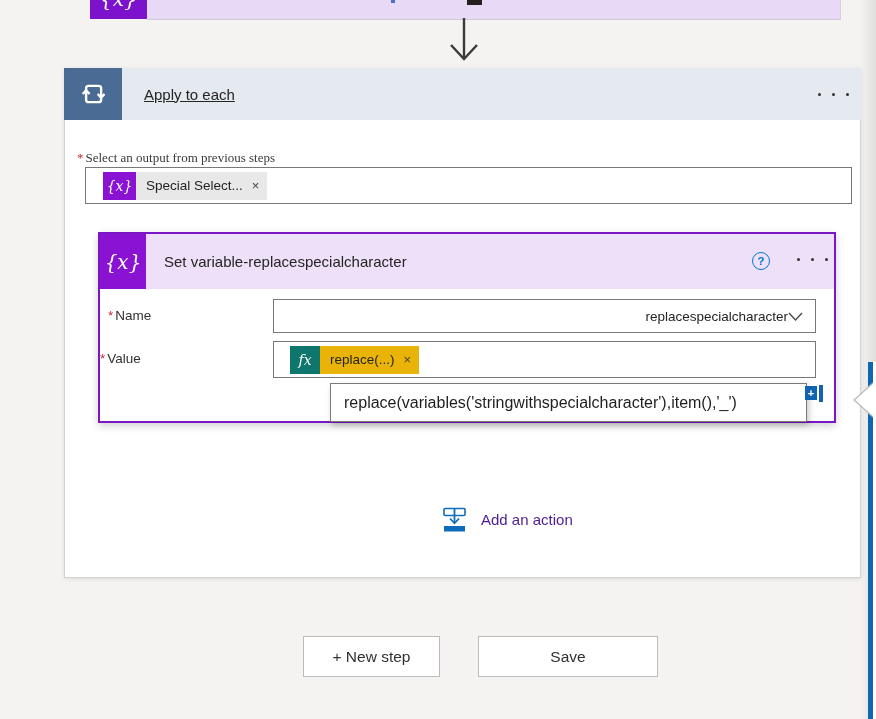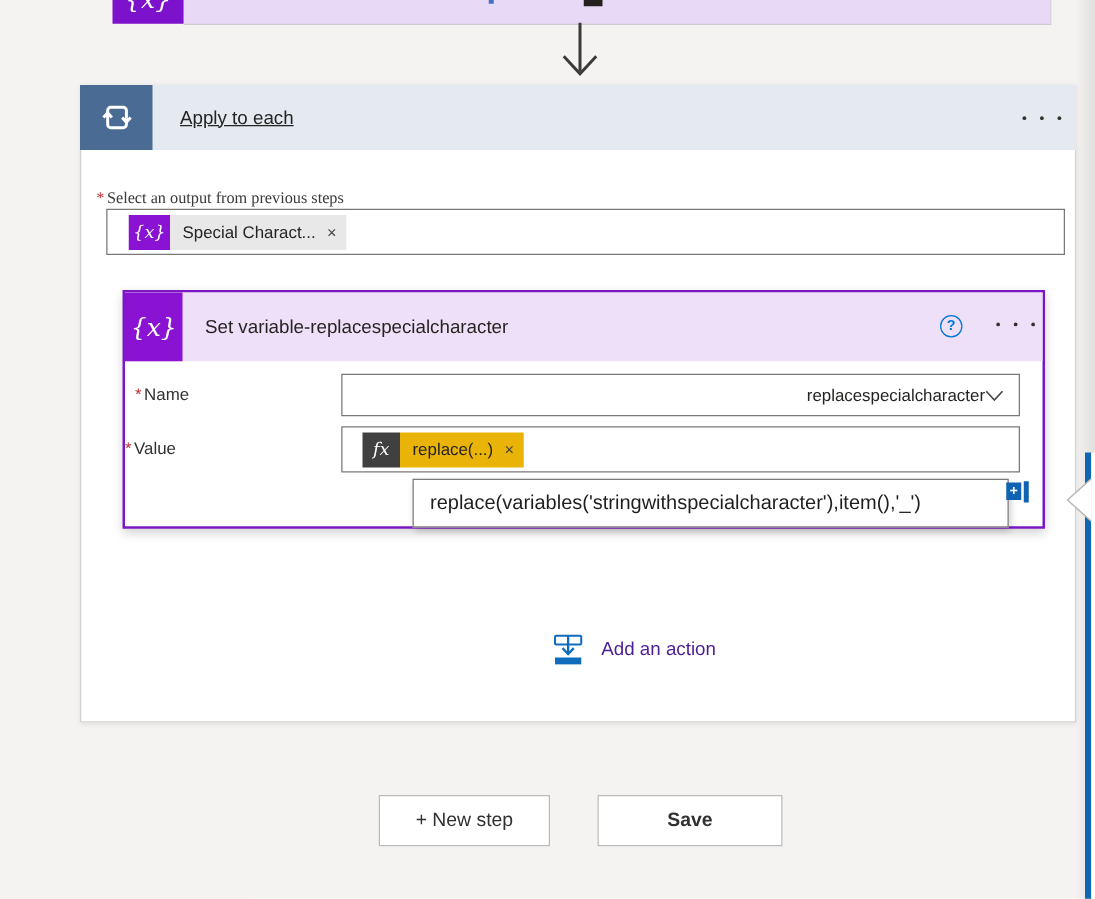--- a/index.html
+++ b/index.html
@@ -31,21 +31,21 @@
   .field-label{font-size:13px;color:#3b3a39;white-space:nowrap;font-family:Liberation Serif, serif;}
   .req{color:#bc2f32;margin-right:2px;}
   .output-label{left:77px;top:150px;}
   .output-input{left:85px;top:167px;width:767px;height:37px;background:#fff;border:1px solid #7a7874;display:flex;align-items:center;padding-left:17px;box-sizing:border-box;cursor:text;}
   .token{display:flex;align-items:center;height:28px;cursor:pointer;}
   .token .t-icon{width:33px;height:28px;display:flex;align-items:center;justify-content:center;color:#fff;font:italic 14px "DejaVu Serif",serif;flex:none;}
   .token .t-body{height:28px;display:flex;align-items:center;padding:0 8px 0 10px;font-size:13.5px;color:#252423;white-space:nowrap;}
   .token .t-x{margin-left:9px;font-size:13px;color:#454443;cursor:pointer;}
   .dc-icon{background:#8a13d3;}
   .dc-body{background:#e8e8e8;}
-  .fx-icon{background:#404040;width:30px !important;}
+  .fx-icon{background:#0f766e;width:30px !important;}
   .fx-body{background:#eab308;}
   
   .sv-card{left:98px;top:232px;width:738px;height:191px;background:#fff;border:2px solid #7b16c4;box-shadow:0 3px 8px rgba(0,0,0,.18);box-sizing:border-box;}
   .sv-header{left:100px;top:234px;width:734px;height:55px;background:#eee0f9;display:flex;align-items:center;cursor:pointer;}
   .sv-icon{width:46px;height:55px;background:#8a13d3;display:flex;align-items:center;justify-content:center;flex:none;}
   .sv-icon span{color:#fff;font:italic 20px "DejaVu Serif",serif;}
   .sv-title{margin-left:18px;font-size:15px;color:#252423;}
   .sv-help{left:752px;top:252px;width:18px;height:18px;border:1.6px solid #0078d4;border-radius:50%;color:#0078d4;font-size:11.5px;font-weight:bold;display:flex;align-items:center;justify-content:center;cursor:pointer;box-sizing:border-box;}
   .row-label{font-size:13.5px;color:#323130;}
   .name-label{left:108px;top:308px;}
@@ -57,21 +57,21 @@
   .expr-tip{left:330px;top:383px;width:477px;height:39px;background:#fff;border:1px solid #7c7a78;box-shadow:2px 3px 6px rgba(0,0,0,.22);display:flex;align-items:center;padding-left:13px;box-sizing:border-box;z-index:6;font-size:16px;color:#201f1e;white-space:nowrap;}
   .caret-ins{left:805px;top:386px;display:flex;align-items:flex-start;z-index:7;}
   .caret-ins .plus{width:12px;height:14px;background:#1063b2;color:#fff;font:bold 11px "Liberation Sans",sans-serif;display:flex;align-items:center;justify-content:center;}
   .caret-ins .bar{width:4px;height:17px;background:#1063b2;margin-left:2px;margin-top:-1px;}
   
   .add-action{left:441px;top:505px;display:flex;align-items:center;gap:13px;cursor:pointer;}
   .add-action .lbl{color:#4c1d95;font-size:15px;}
   
   .btn{background:#fff;border:1px solid #bdbbb9;display:flex;align-items:center;justify-content:center;font-size:15.5px;color:#323130;cursor:pointer;box-sizing:border-box;}
   .btn-new{left:303px;top:636px;width:137px;height:41px;}
-  .btn-save{left:478px;top:636px;width:148px;height:41px;font-weight:bold;}
+  .btn-save{left:478px;top:636px;width:180px;height:41px;}
   
   .edge-shade{right:0;top:0;bottom:0;width:16px;background:linear-gradient(to right,rgba(130,130,130,0),rgba(120,120,120,.16));}
   .panel-blue{left:868px;top:362px;width:5px;height:357px;background:#1166b1;z-index:4;}
   .panel-white{left:873px;top:362px;width:3px;height:357px;background:#fff;z-index:4;}
   .beak{left:850px;top:380px;z-index:5;}
 </style>
 </head>
 <body>
 
 <div class="abs top-icon">
@@ -102,21 +102,21 @@
     <i></i>
     <i></i>
     <i></i>
   </div>
 
 <div class="abs field-label output-label"><span class="req">*</span><span>Select an output from previous steps</span></div>
 <div class="abs output-input">
   <div class="token">
     <span class="t-icon dc-icon">{x}</span>
     <span class="t-body dc-body">
-      <span>Special Charact...</span>
+      <span>Special Select...</span>
       <span class="t-x">×</span>
     </span>
   </div>
 </div>
 
 <div class="abs sv-card"></div>
 <div class="abs sv-header">
   <div class="sv-icon">
       <span>{x}</span>
     </div>

